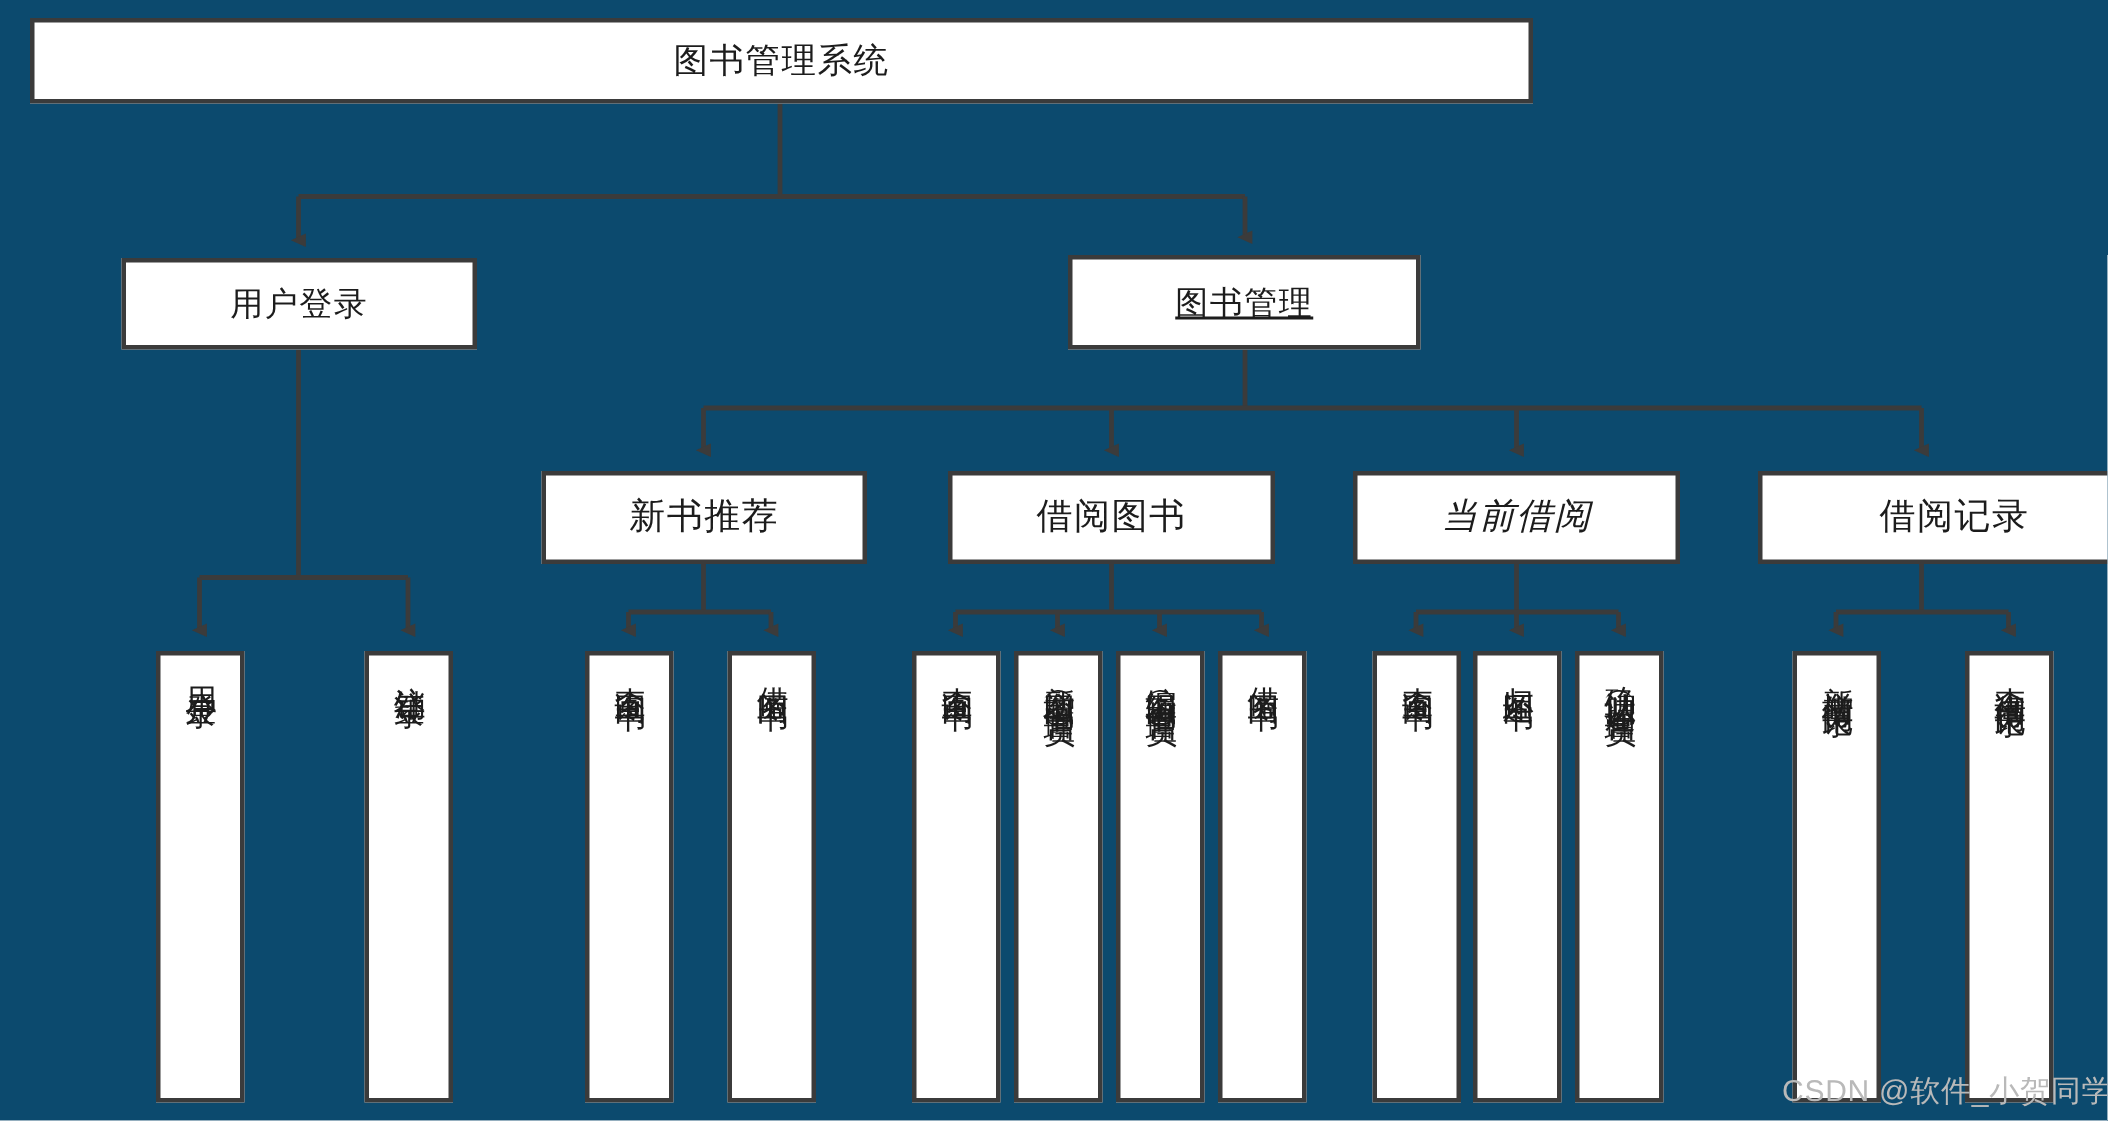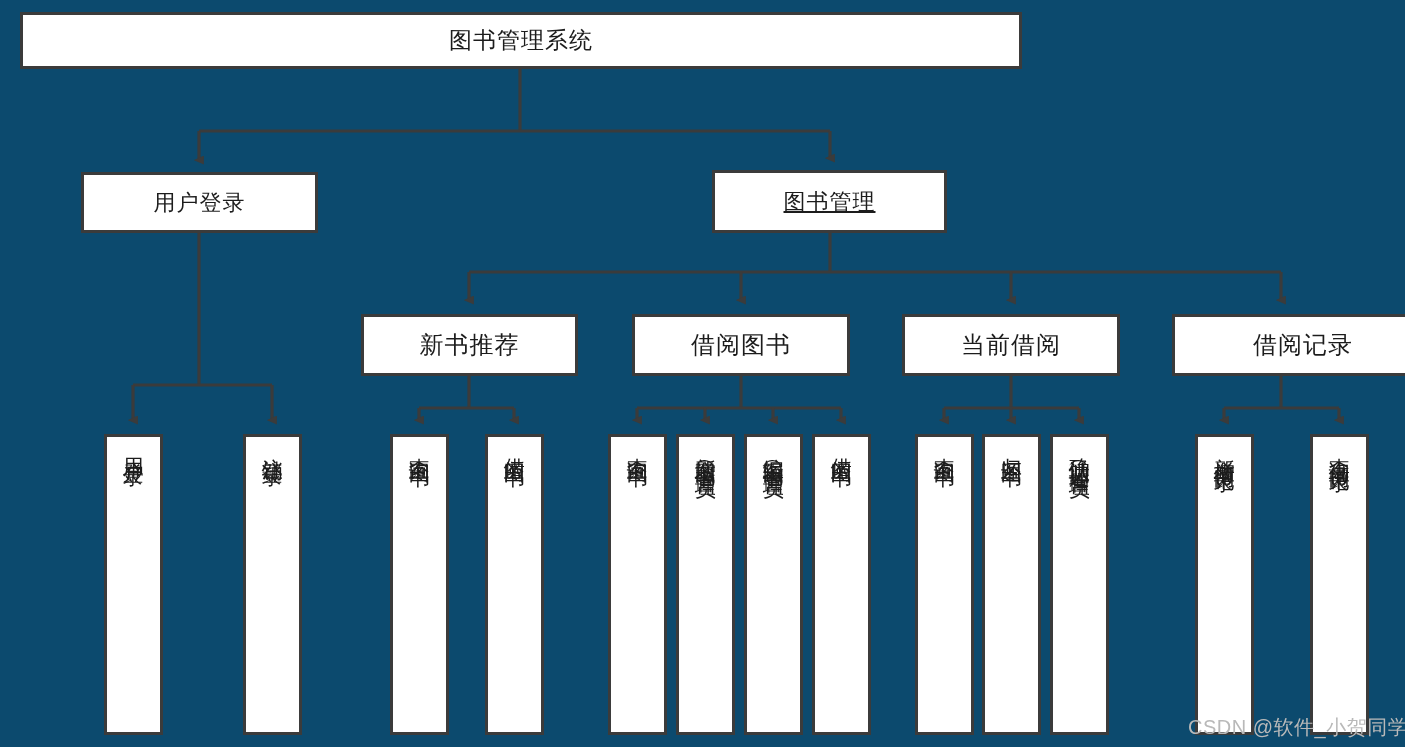--- a/index.html
+++ b/index.html
@@ -141,21 +141,21 @@
   </div>
 
   <div class="node lvl2" style="left:361px; top:314px; width:217px; height:62px;">
     <span class="label">新书推荐</span>
   </div>
 
   <div class="node lvl2" style="left:632px; top:314px; width:218px; height:62px;">
     <span class="label">借阅图书</span>
   </div>
 
-  <div class="node lvl2" style="left:902px; top:314px; width:218px; height:62px;">
+  <div class="node lvl2" style="left:902px; top:314px; width:218px; height:62px;font-style:italic;">
     <span class="label">当前借阅</span>
   </div>
 
   <div class="node lvl2" style="left:1172px; top:314px; width:262px; height:62px;">
     <span class="label">借阅记录</span>
   </div>
 
   <div class="node leaf" style="left:104px; top:434px; width:59px; height:301px;">
     <span class="label">用户登录</span>
   </div>

